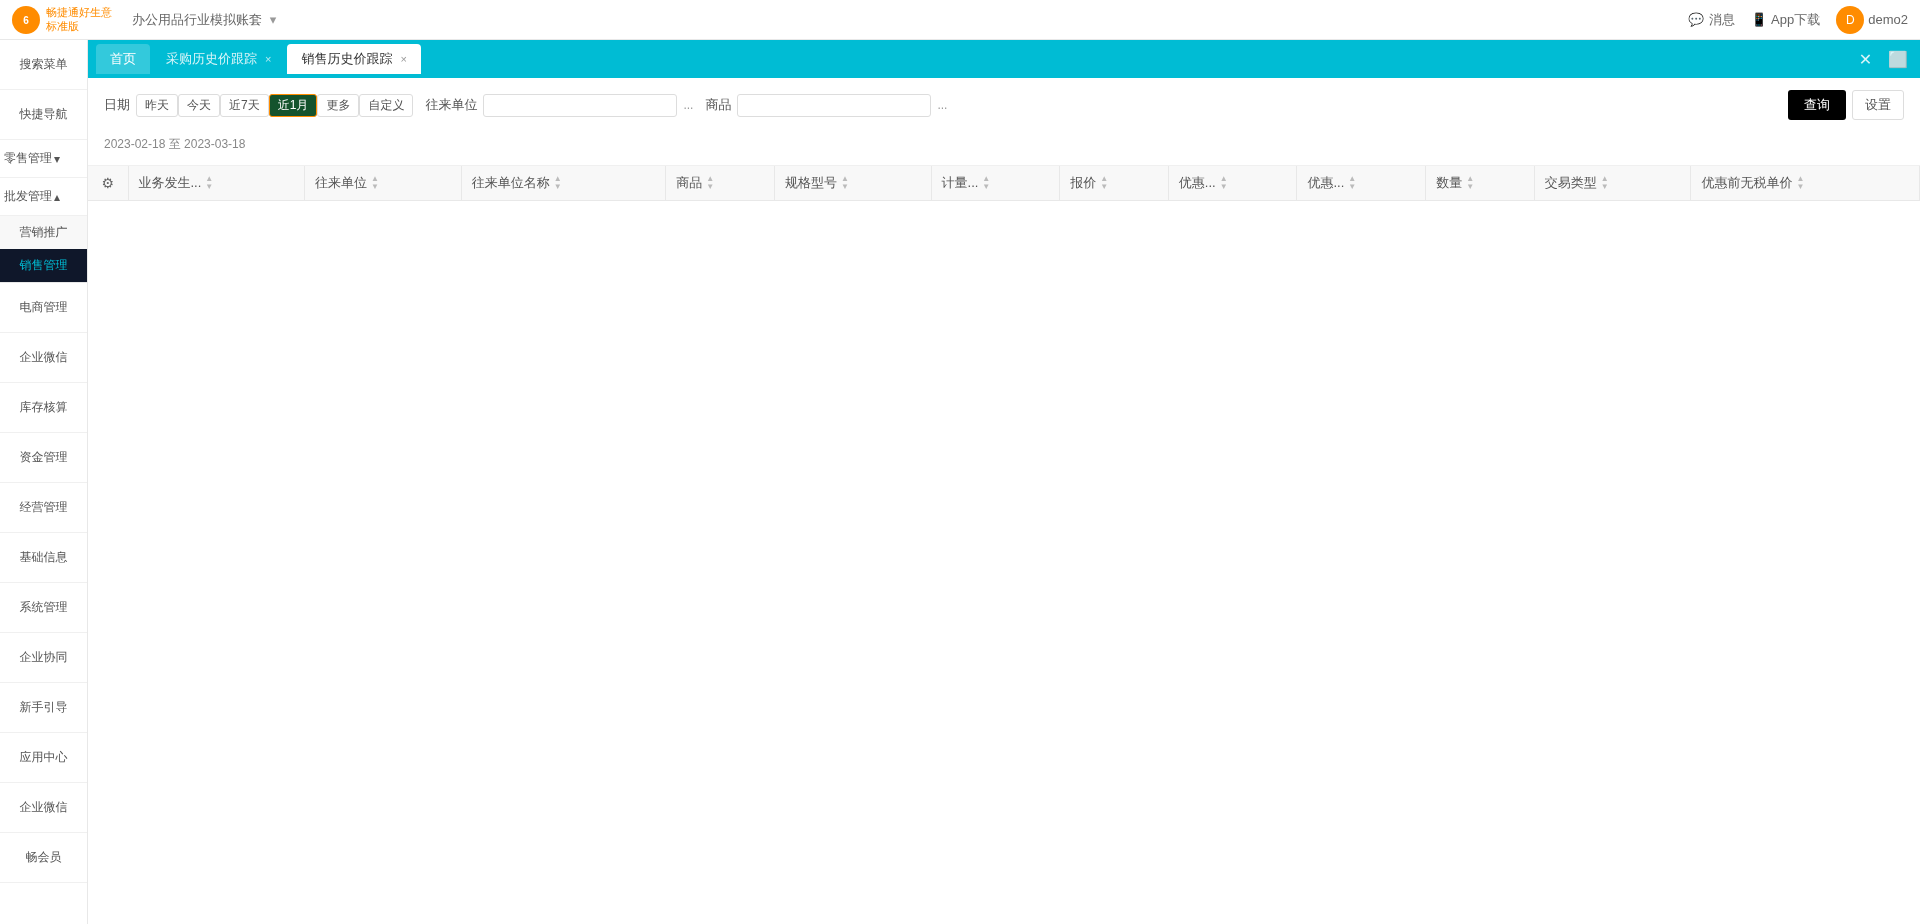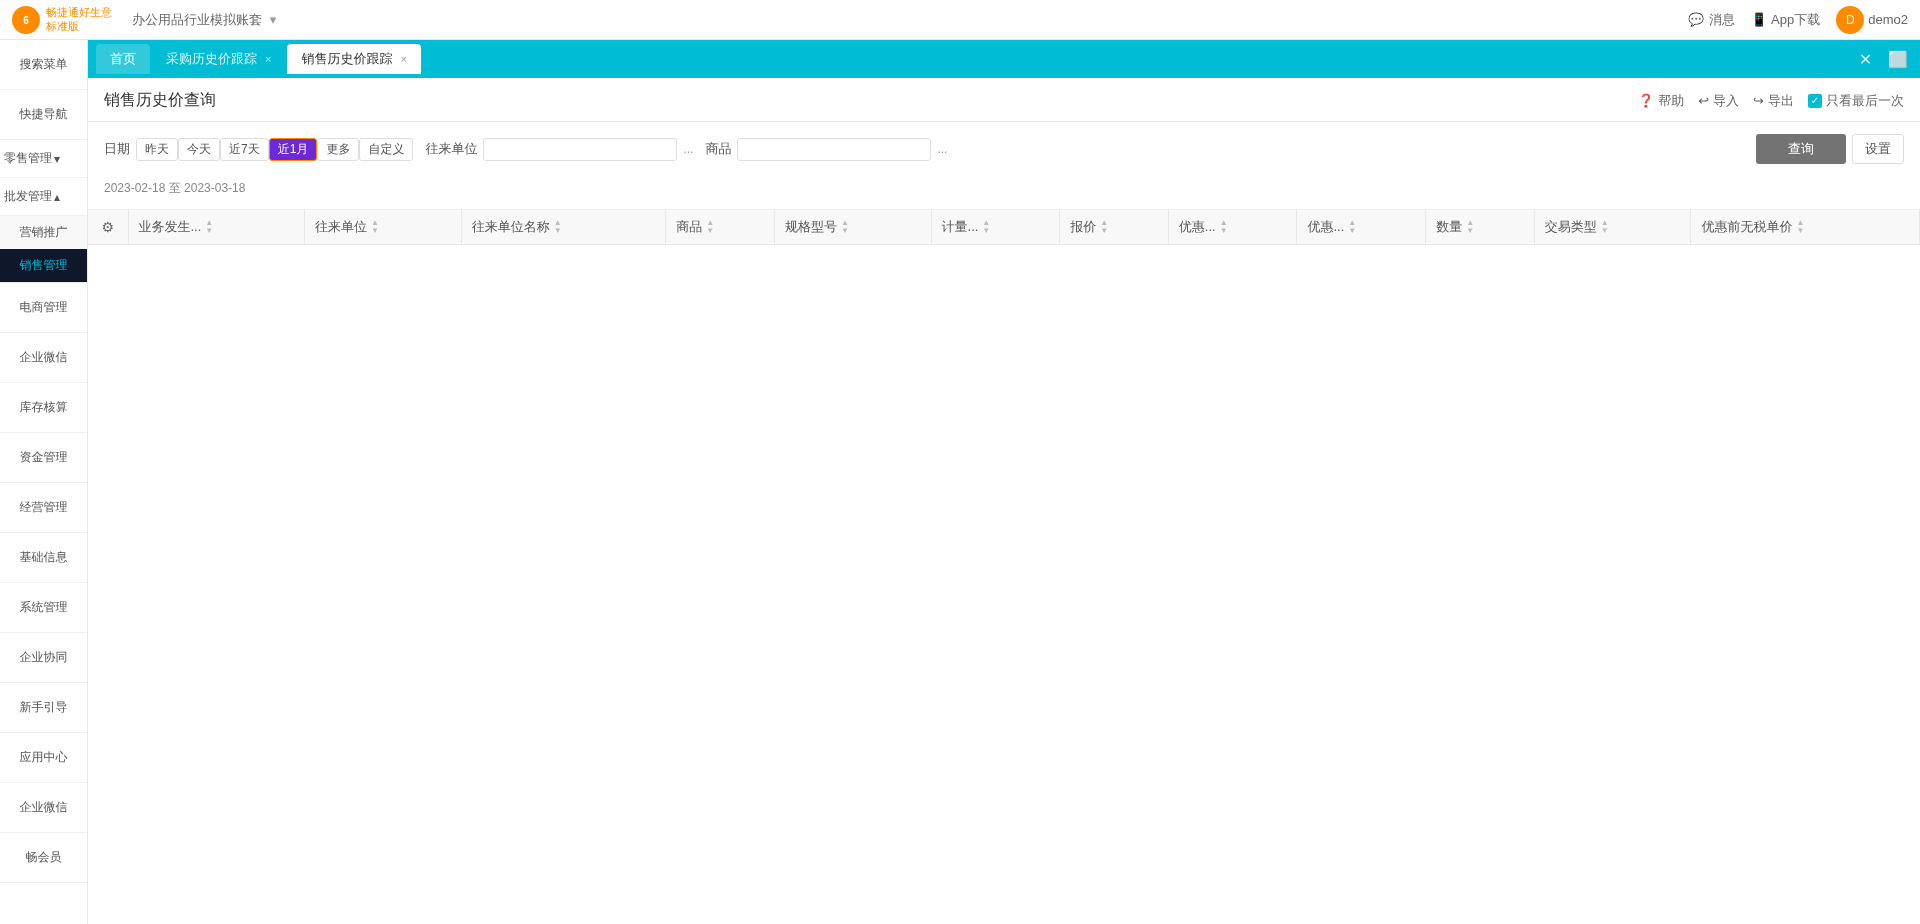--- a/index.html
+++ b/index.html
@@ -284,21 +284,21 @@
     .date-btn {
       padding: 2px 8px;
       border: 1px solid #ddd;
       border-radius: 3px;
       cursor: pointer;
       font-size: 12px;
       color: #555;
       background: #fff;
     }
     .date-btn.active {
-      background: #6d28d9;
+      background: #14532d;
       color: white;
       border-color: #ff8c00;
     }
     .date-range-display {
       font-size: 12px;
       color: #888;
     }
     .filter-input {
       border: 1px solid #ddd;
       border-radius: 3px;
@@ -312,25 +312,25 @@
       color: #999;
       cursor: pointer;
       font-size: 12px;
     }
     .filter-actions {
       display: flex;
       gap: 6px;
       margin-left: auto;
     }
     .btn-query {
-      background: #737373;
+      background: #000000;
       color: white;
       border: none;
       border-radius: 3px;
-      padding: 5px 32px;
+      padding: 5px 16px;
       cursor: pointer;
       font-size: 13px;
     }
     .btn-settings {
       background: #fff;
       color: #555;
       border: 1px solid #ddd;
       border-radius: 3px;
       padding: 5px 12px;
       cursor: pointer;
@@ -518,41 +518,20 @@
       </div>
       <div class="tab-bar-right">
         <span class="tab-bar-btn">✕</span>
         <span class="tab-bar-btn">⬜</span>
       </div>
     </div>
 
     <div class="page-content">
       <div class="page-panel">
 
-        <div class="page-header">
-          <div class="page-title">销售历史价查询</div>
-          <div class="page-header-actions">
-            <span class="header-action">
-              <span>❓</span>
-              <span>帮助</span>
-            </span>
-            <span class="header-action">
-              <span>↩</span>
-              <span>导入</span>
-            </span>
-            <span class="header-action">
-              <span>↪</span>
-              <span>导出</span>
-            </span>
-            <span class="header-action checkbox-action">
-              <div class="checkbox-checked">✓</div>
-              <span>只看最后一次</span>
-            </span>
-          </div>
-        </div>
 
         <div class="filter-area">
           <div class="filter-row">
             <div class="filter-group">
               <span class="filter-label">日期</span>
               <div class="date-filter-btns">
                 <button class="date-btn">昨天</button>
                 <button class="date-btn">今天</button>
                 <button class="date-btn">近7天</button>
                 <button class="date-btn active">近1月</button>

